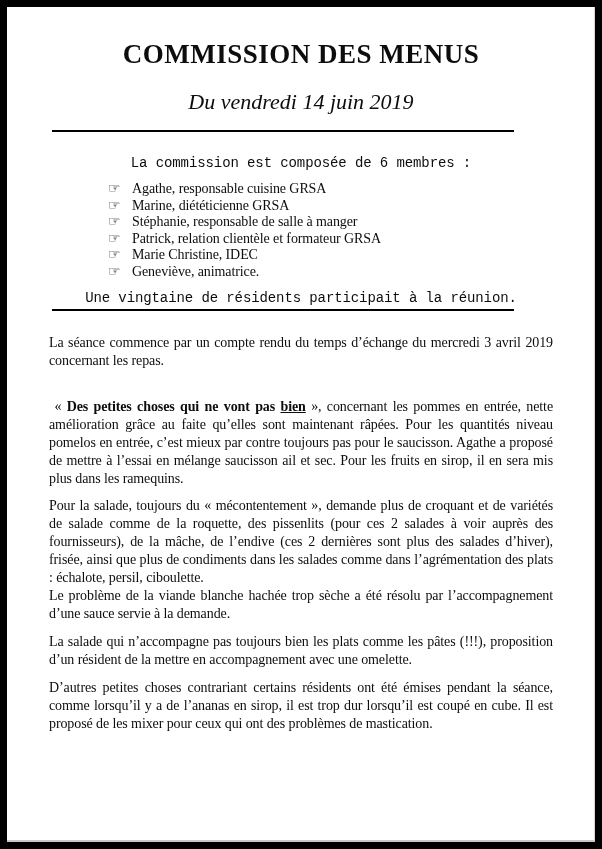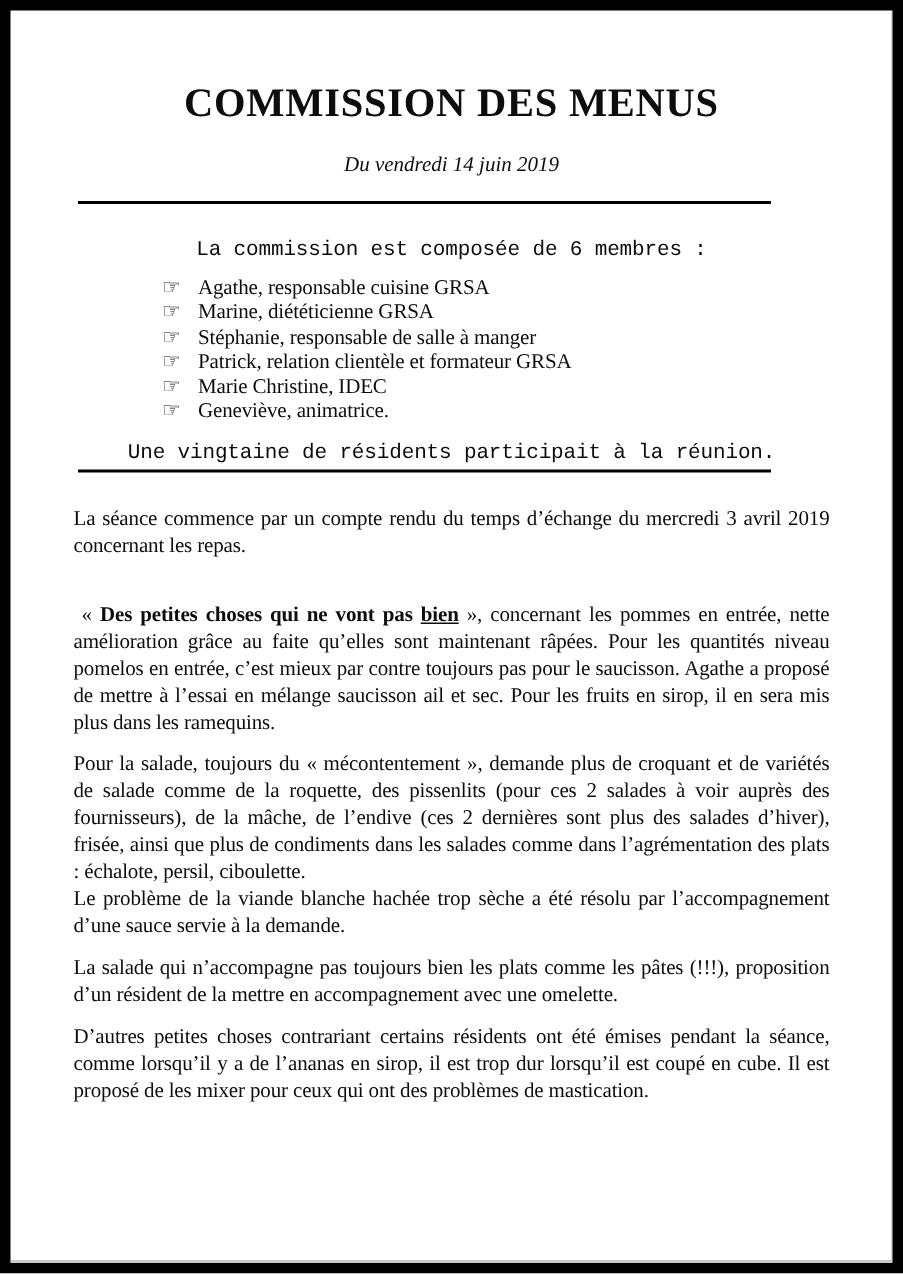--- a/index.html
+++ b/index.html
@@ -14,38 +14,38 @@
     box-sizing: border-box;
     background: #ffffff;
     border: 7px solid #000000;
     box-shadow: inset 0 -2px 0 #c9c9c9, inset -1px 0 0 #d6d6d6;
     overflow: hidden;
     font-family: "Liberation Serif", "DejaVu Serif", serif;
     color: #0d0d0d;
   }
   .content {
     box-sizing: border-box;
-    padding: 47px 42px 0 42px;
+    padding: 33px 42px 0 42px;
   }
   .doc-header { text-align: center; }
   .doc-title {
     font-size: 27px;
     font-weight: bold;
     letter-spacing: 0.5px;
     margin: 0 0 18px 0;
     line-height: 1.1;
   }
   .doc-subtitle {
     font-size: 19px;
     font-style: italic;
     margin: 0 0 9px 0;
     line-height: 1.35;
   }
   .doc-dateline {
-    font-size: 14px;
+    font-size: 22px;
     font-style: italic;
     margin: 0 0 14px 0;
     line-height: 1.3;
   }
   .hrule {
     height: 2px;
     background: #000000;
     width: 462px;
     margin-left: 3px;
   }

